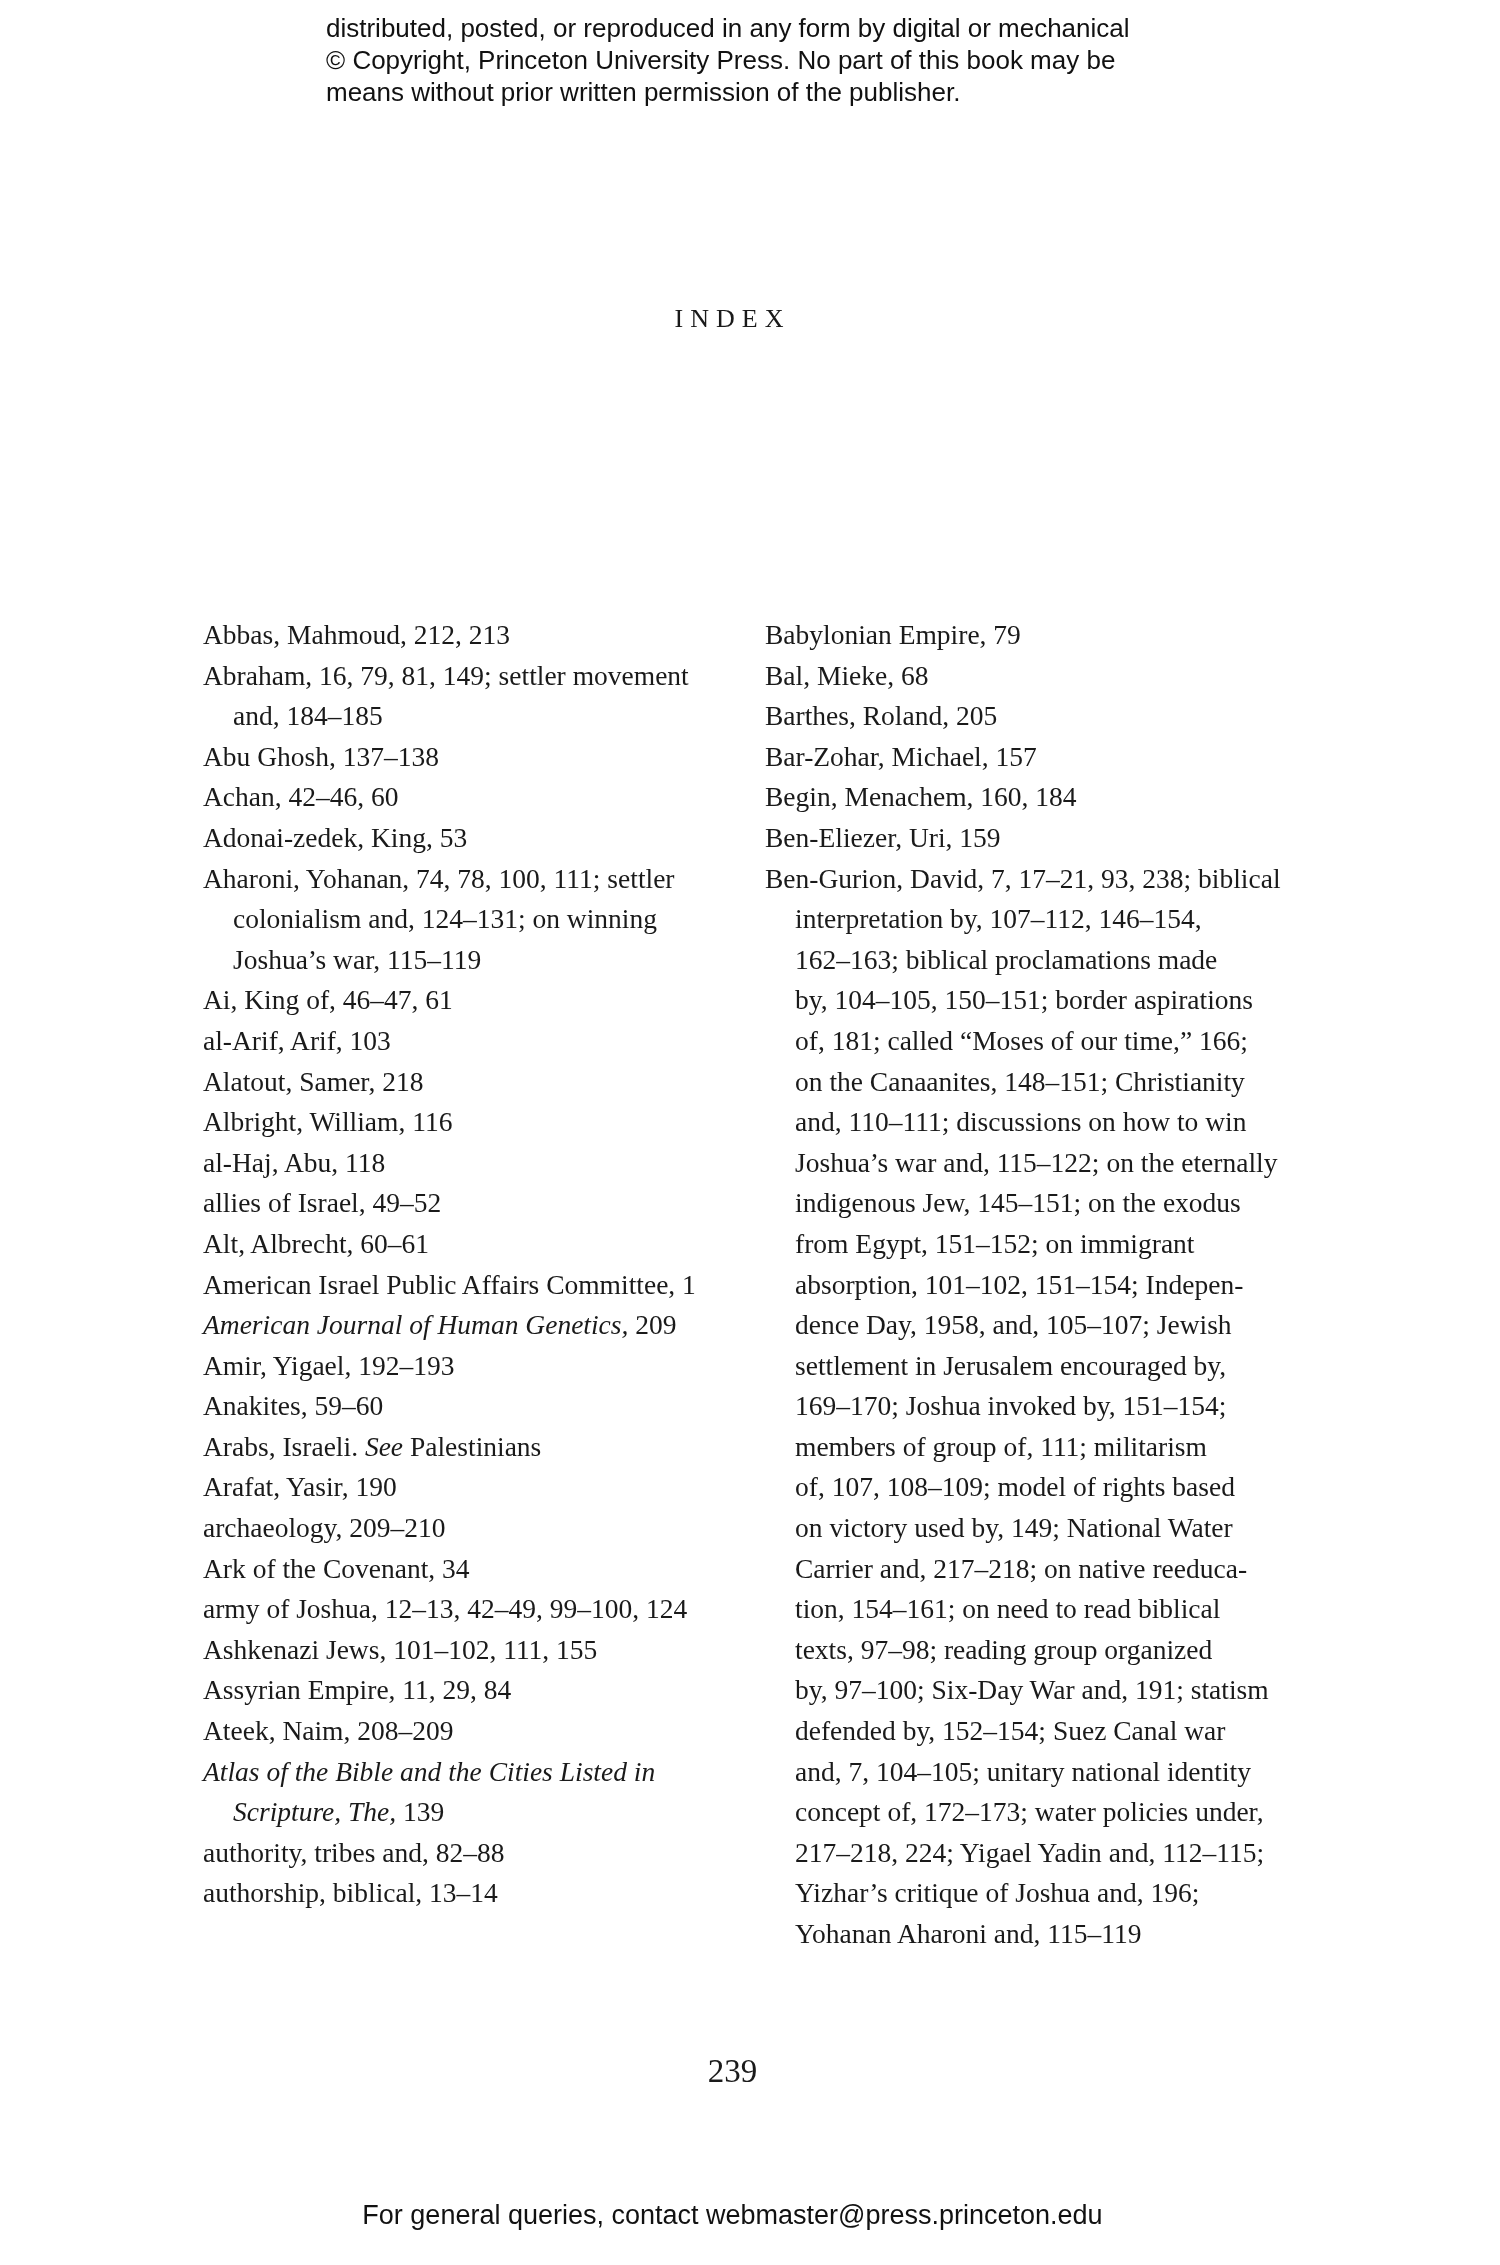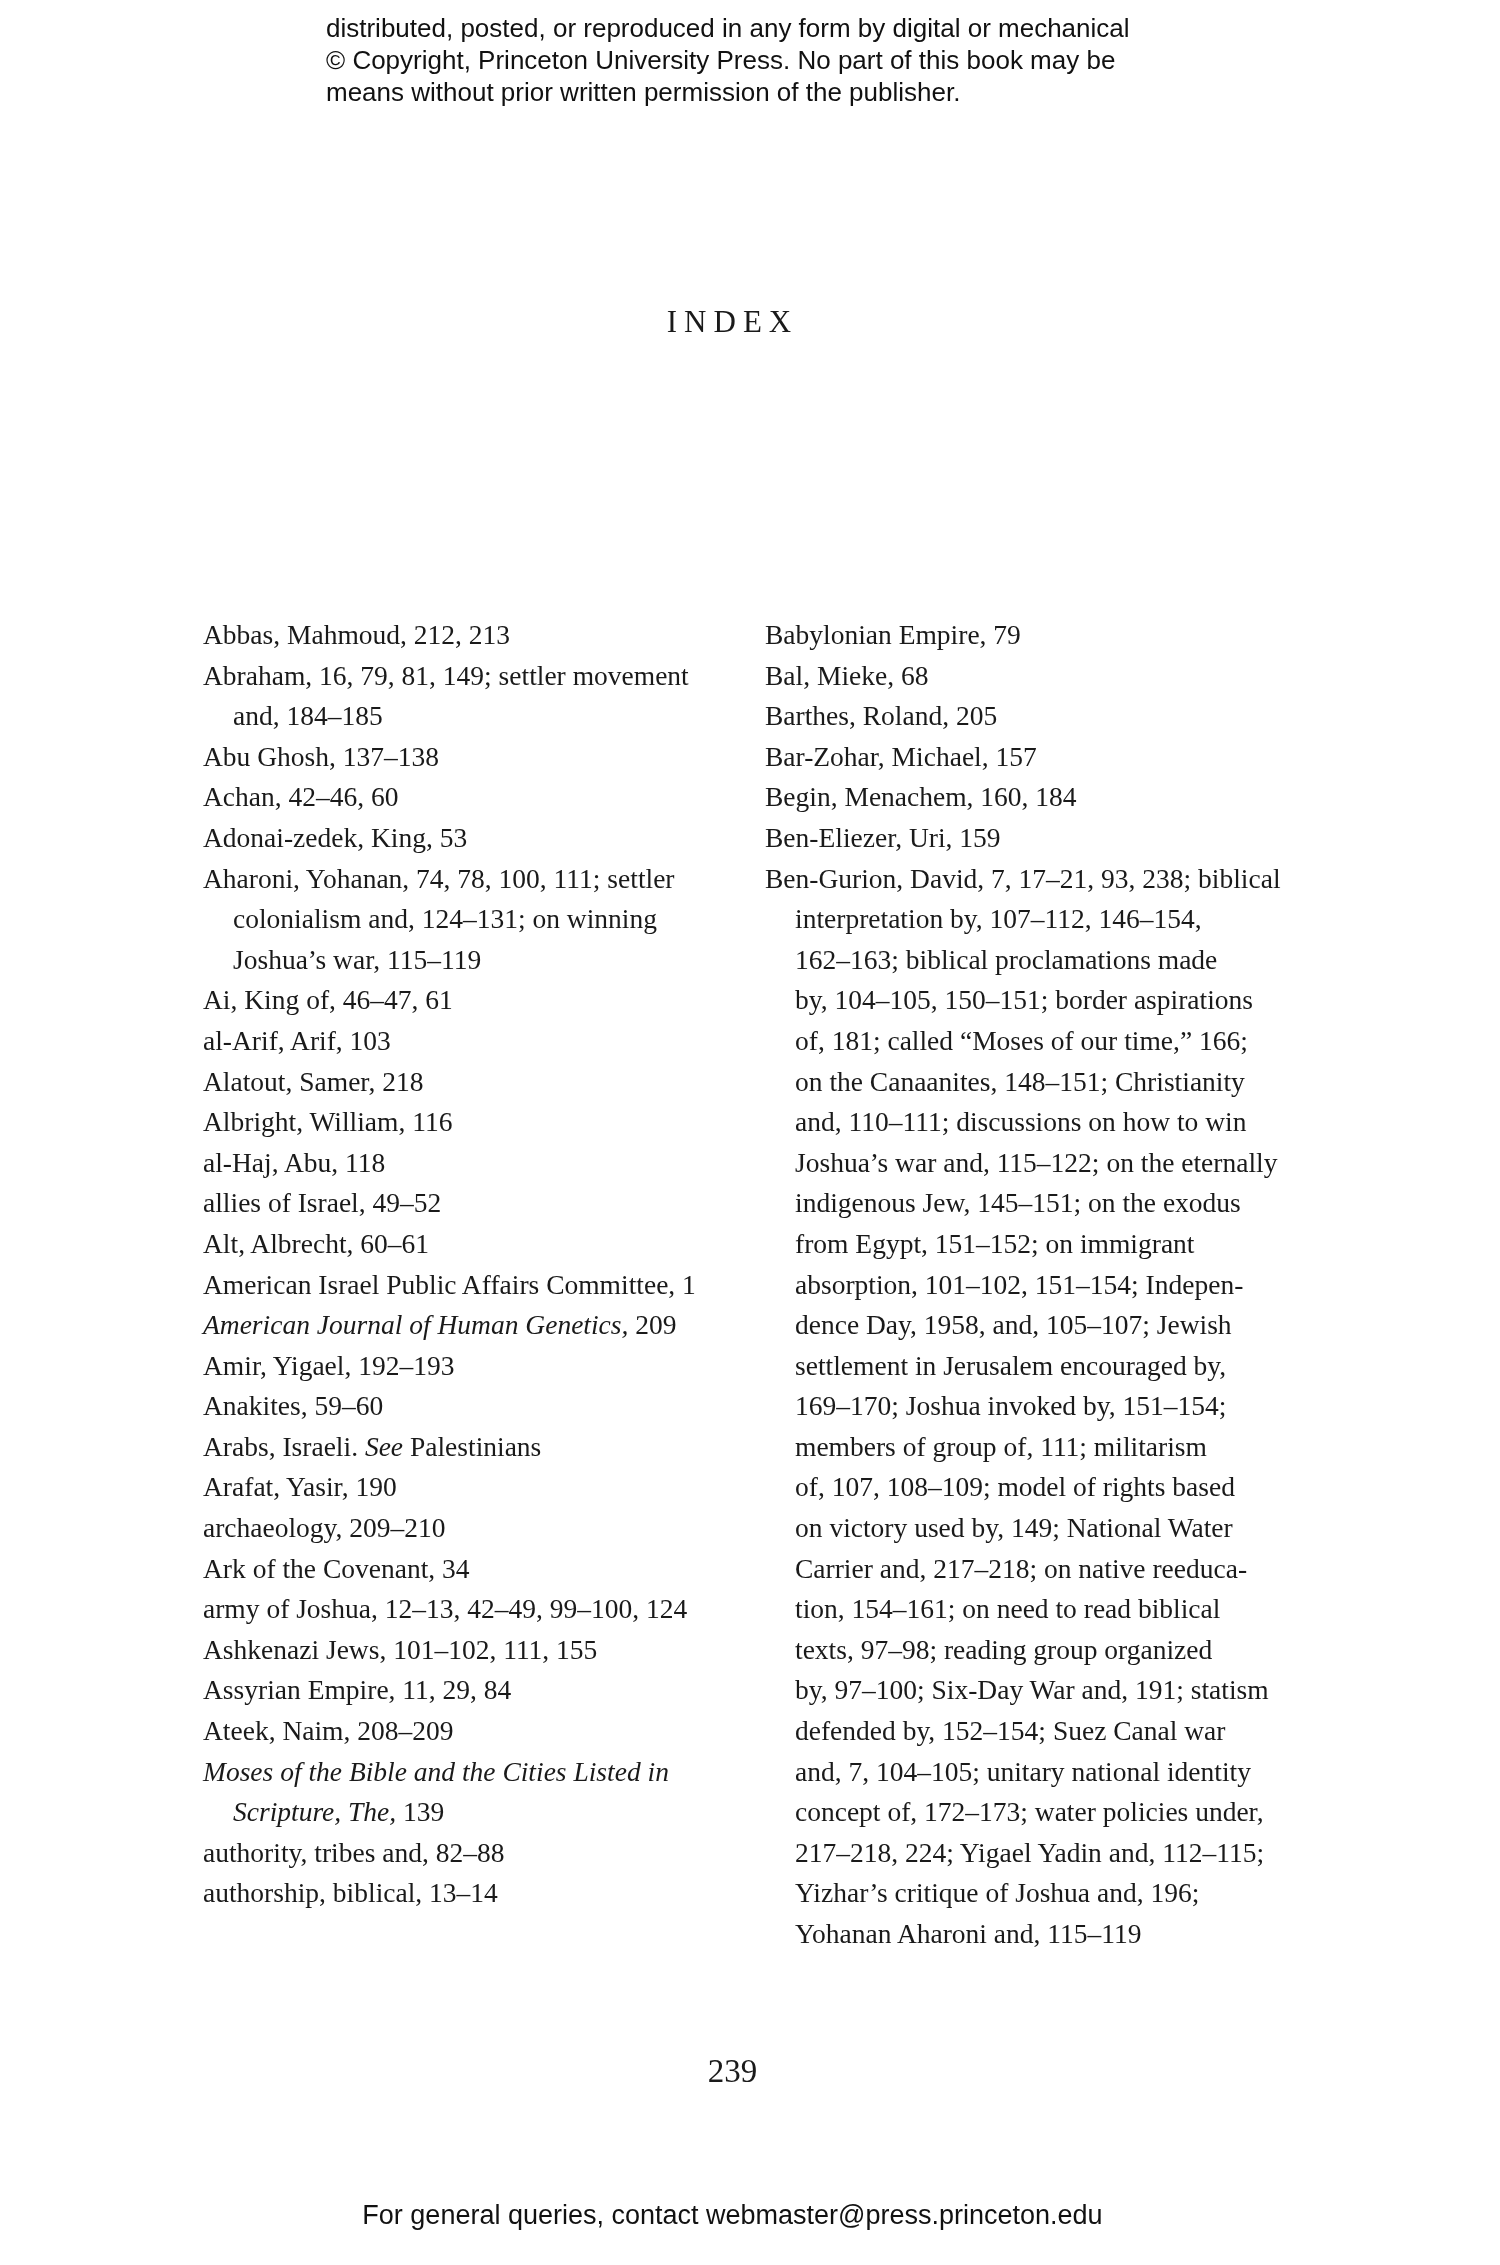--- a/index.html
+++ b/index.html
@@ -4,21 +4,21 @@
 <style>
   html, body { margin: 0; padding: 0; background: #ffffff; }
   body { width: 1500px; height: 2265px; position: relative; overflow: hidden; color: #1a1a1a; }
   .copyright {
     position: absolute; left: 326px; top: 12px; width: 900px;
     font-family: "Liberation Sans", sans-serif; font-size: 26px; line-height: 32px; color: #111;
   }
   .copyright div { white-space: nowrap; }
   .index-title {
     position: absolute; left: 0; width: 1465px; top: 304px; text-align: center;
-    font-family: "Liberation Serif", serif; font-size: 31px; letter-spacing: 7px; color: #1a1a1a;
+    font-family: "Liberation Serif", serif; font-size: 26px; letter-spacing: 7px; color: #1a1a1a;
   }
   .col {
     position: absolute; top: 615px; width: 560px;
     font-family: "Liberation Serif", serif; font-size: 27.5px; line-height: 40.6px; color: #1a1a1a;
   }
   .col-left { left: 203px; }
   .col-right { left: 765px; }
   .line { white-space: nowrap; display: block; }
   .line.indent { padding-left: 30px; }
   .it { font-style: italic; }
@@ -115,21 +115,21 @@
     <div>
       <span class="line">Ashkenazi Jews, 101–102, 111, 155</span>
     </div>
     <div>
       <span class="line">Assyrian Empire, 11, 29, 84</span>
     </div>
     <div>
       <span class="line">Ateek, Naim, 208–209</span>
     </div>
     <div>
-      <span class="line"><span class="it">Moses of the Bible and the Cities Listed in</span></span>
+      <span class="line"><span class="it">Atlas of the Bible and the Cities Listed in</span></span>
       <span class="line indent"><span class="it">Scripture, The,</span> 139</span>
     </div>
     <div>
       <span class="line">authority, tribes and, 82–88</span>
     </div>
     <div>
       <span class="line">authorship, biblical, 13–14</span>
     </div>
   </div>
 <div class="col col-right">

